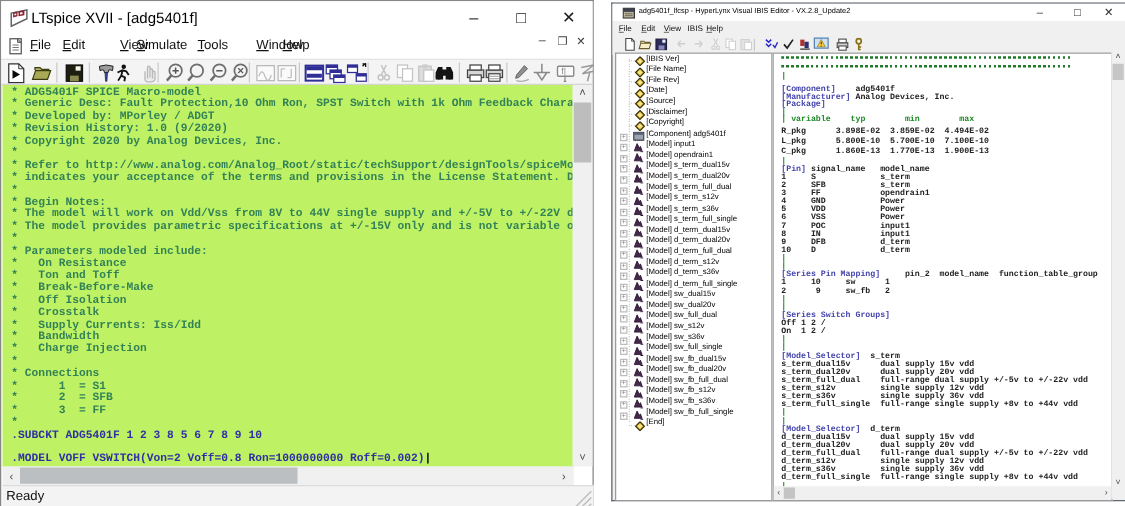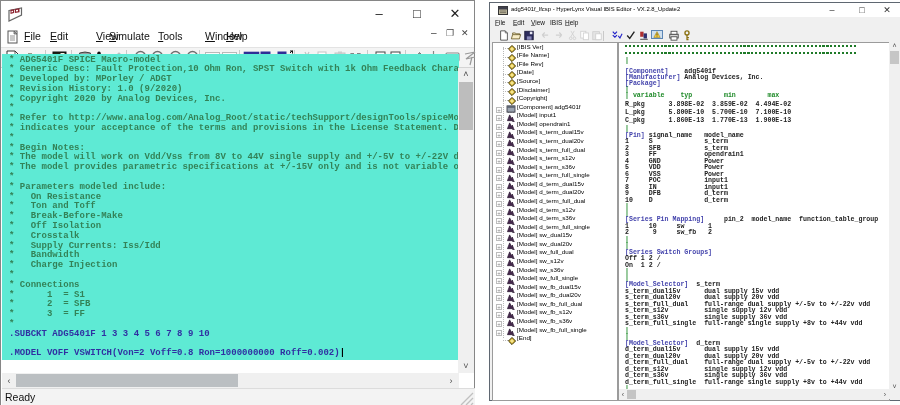--- a/index.html
+++ b/index.html
@@ -9,21 +9,21 @@
 #lw{position:absolute;left:0;top:0;width:475px;height:405px;background:#fff;border:1px solid #868686;border-bottom:none}
 #lt{position:absolute;left:0;top:0;width:473px;height:26px;background:#fff}
 #lt .ttl{position:absolute;left:24px;top:6px;font-size:12px;color:#000}
 .capbtn{position:absolute;top:0;width:34px;height:26px;color:#222;text-align:center;font-size:13px;line-height:26px}
 #lmenu{position:absolute;left:0;top:26px;width:473px;height:20px;background:#fff;font-size:10.5px;color:#111}
 #lmenu span{position:absolute;top:3px}
 #lmenu u{text-decoration:underline}
 #ltb{position:absolute;left:0;top:46px;width:473px;height:21px;background:#f4f4f4;border-top:1px solid #e3e3e3;border-bottom:1px solid #d4d4d4}
 #ltb svg{position:absolute;top:2px}
 .tsep{position:absolute;top:2px;width:1px;height:16px;background:#c9c9c9}
-#ltext{position:absolute;left:1px;top:53px;width:457px;height:306px;background:#5eead4;overflow:hidden}
+#ltext{position:absolute;left:1px;top:67px;width:457px;height:306px;background:#bef264;overflow:hidden}
 #ltext pre{position:absolute;left:7px;top:1.5px;font-size:9px;line-height:9.8px;font-weight:bold;color:#338257;letter-spacing:0.02px}
 #ltext .nv{color:#3030a2}
 
 #lvsb{position:absolute;left:457px;top:67px;width:16px;height:305px;background:#f0f0f0}
 #lhsb{position:absolute;left:1px;top:372px;width:457px;height:15px;background:#f0f0f0}
 #lstat{position:absolute;left:1px;top:387px;width:473px;height:18px;background:#f3f3f3;border-top:1px solid #dcdcdc}
 #lstat .r{position:absolute;left:3px;top:2px;font-size:10.5px;color:#111}
 .sbarrow{color:#4d4d4d;font-size:9px;text-align:center}
 
 #rw{position:absolute;left:489px;top:2px;width:411px;height:399px;background:#f0f0f0;border:1px solid #5f6771;border-right:none}
@@ -50,20 +50,21 @@
 #phsb{position:absolute;left:129px;top:386px;width:270px;height:11px;background:#f0f0f0}
 </style></head><body>
 
 <div id="lw">
  <div id="lt">
   <svg class="abs" style="left:7px;top:6px" width="15" height="15" viewBox="0 0 15 15">
         <path d="M1 3.5 L13.5 1 L13.5 8 L1 14 Z" fill="#fff" stroke="#666" stroke-width="1.2"></path>
         <path d="M2.5 2.8 L6 2.2 L6 6 L2.5 7 Z M6.8 2 L11.5 1.2 L11.5 5.2 L6.8 6 Z" fill="#8c2330"></path>
         <path d="M3.5 4 L5 3.7 L5 5 L3.5 5.4 Z M8 3 L10 2.7 L10 4.2 L8 4.6 Z" fill="#fff"></path>
       </svg>
+  <div class="ttl">LTspice XVII - [adg5401f]</div>
   <div class="capbtn" style="left:361px">–</div>
   <div class="capbtn" style="left:399px">□</div>
   <div class="capbtn" style="left:437px">✕</div>
  </div>
  <div id="lmenu">
   <svg class="abs" style="left:5px;top:3px" width="14" height="14" viewBox="0 0 14 14">
         <rect x="2" y="1" width="9" height="12" fill="#fff" stroke="#555"></rect>
         <path d="M8 1 l3 3 h-3 z" fill="#aaa" stroke="#555" stroke-width=".7"></path>
         <path d="M4 6 h5 M4 8 h5 M4 10 h5" stroke="#777" stroke-width=".8"></path>
       </svg>
@@ -227,21 +228,21 @@
 *   Crosstalk
 *   Supply Currents: Iss/Idd
 *   Bandwidth
 *   Charge Injection
 *
 * Connections
 *      1  = S1
 *      2  = SFB
 *      3  = FF
 *
-<span class="nv">.SUBCKT ADG5401F 1 3 3 4 5 6 7 8 9 10</span>
+<span class="nv">.SUBCKT ADG5401F 1 2 3 8 5 6 7 8 9 10</span>
 
 <span class="nv">.MODEL VOFF VSWITCH(Von=2 Voff=0.8 Ron=1000000000 Roff=0.002)</span><span style="color:#000">|</span></pre>
  </div>
  <div id="lvsb">
   <div class="abs sbarrow" style="left:0;top:1px;width:16px">˄</div>
   <div class="abs" style="left:1px;top:14px;width:14px;height:48px;background:#bdbdbd"></div>
   <div class="abs sbarrow" style="left:0;top:293px;width:16px">˅</div>
  </div>
  <div id="lhsb">
   <div class="abs sbarrow" style="left:1px;top:3px;width:12px">‹</div>

